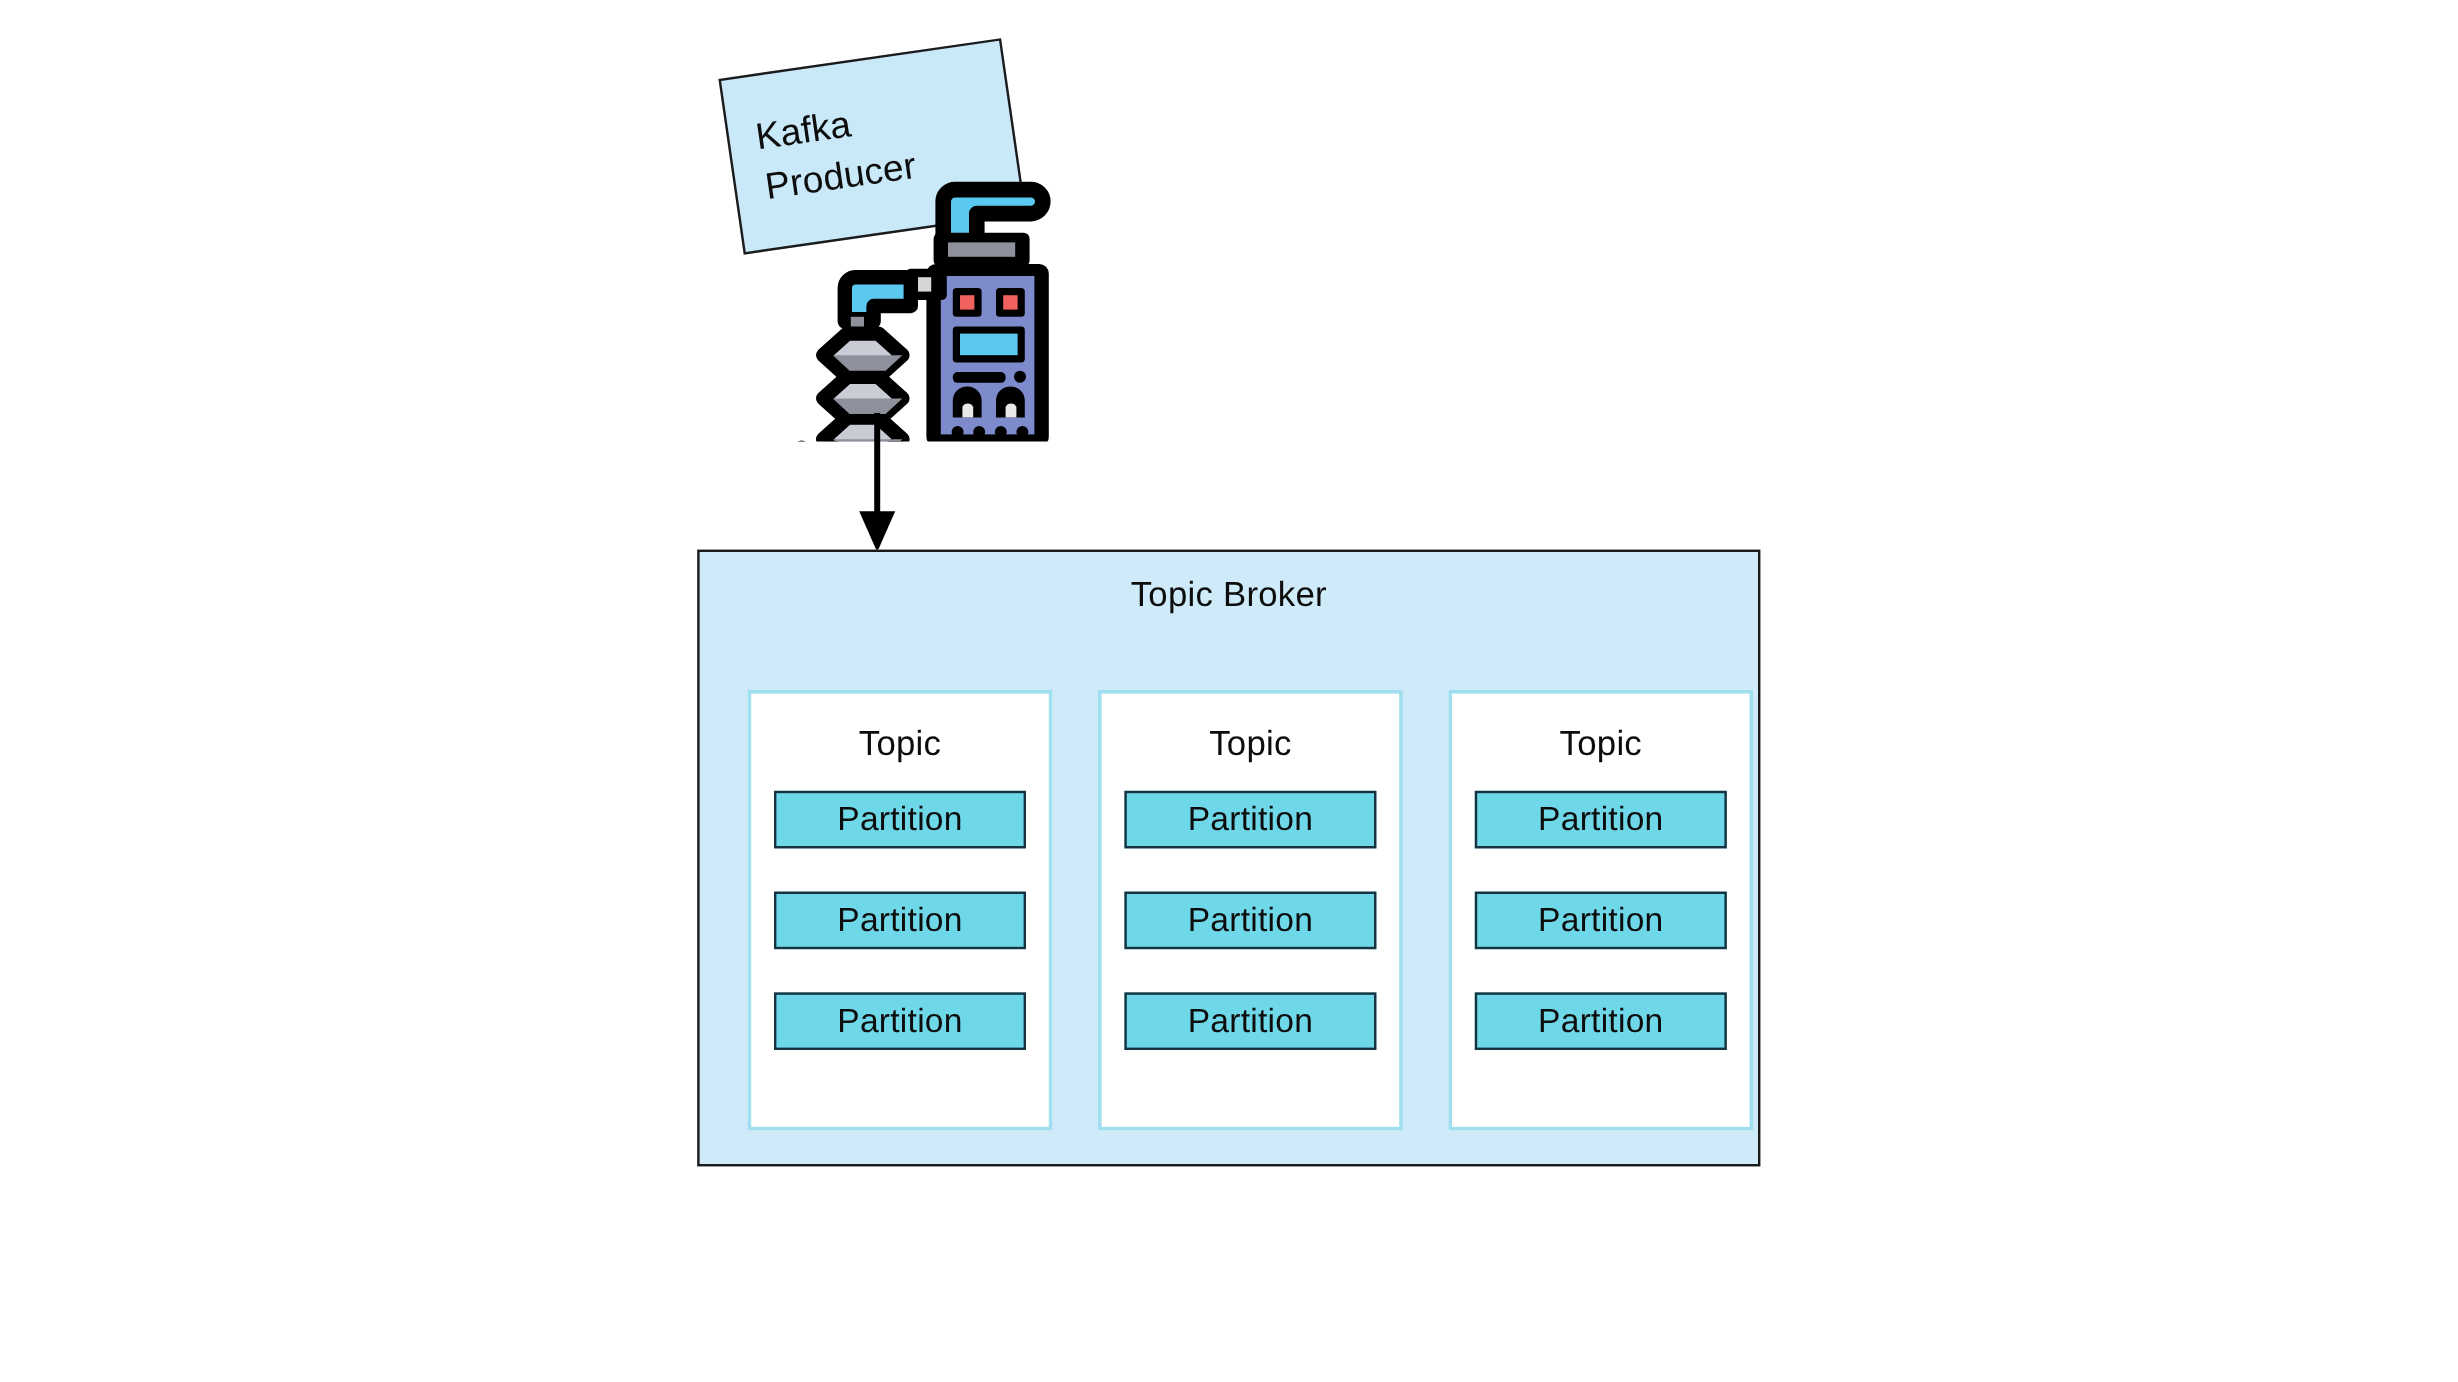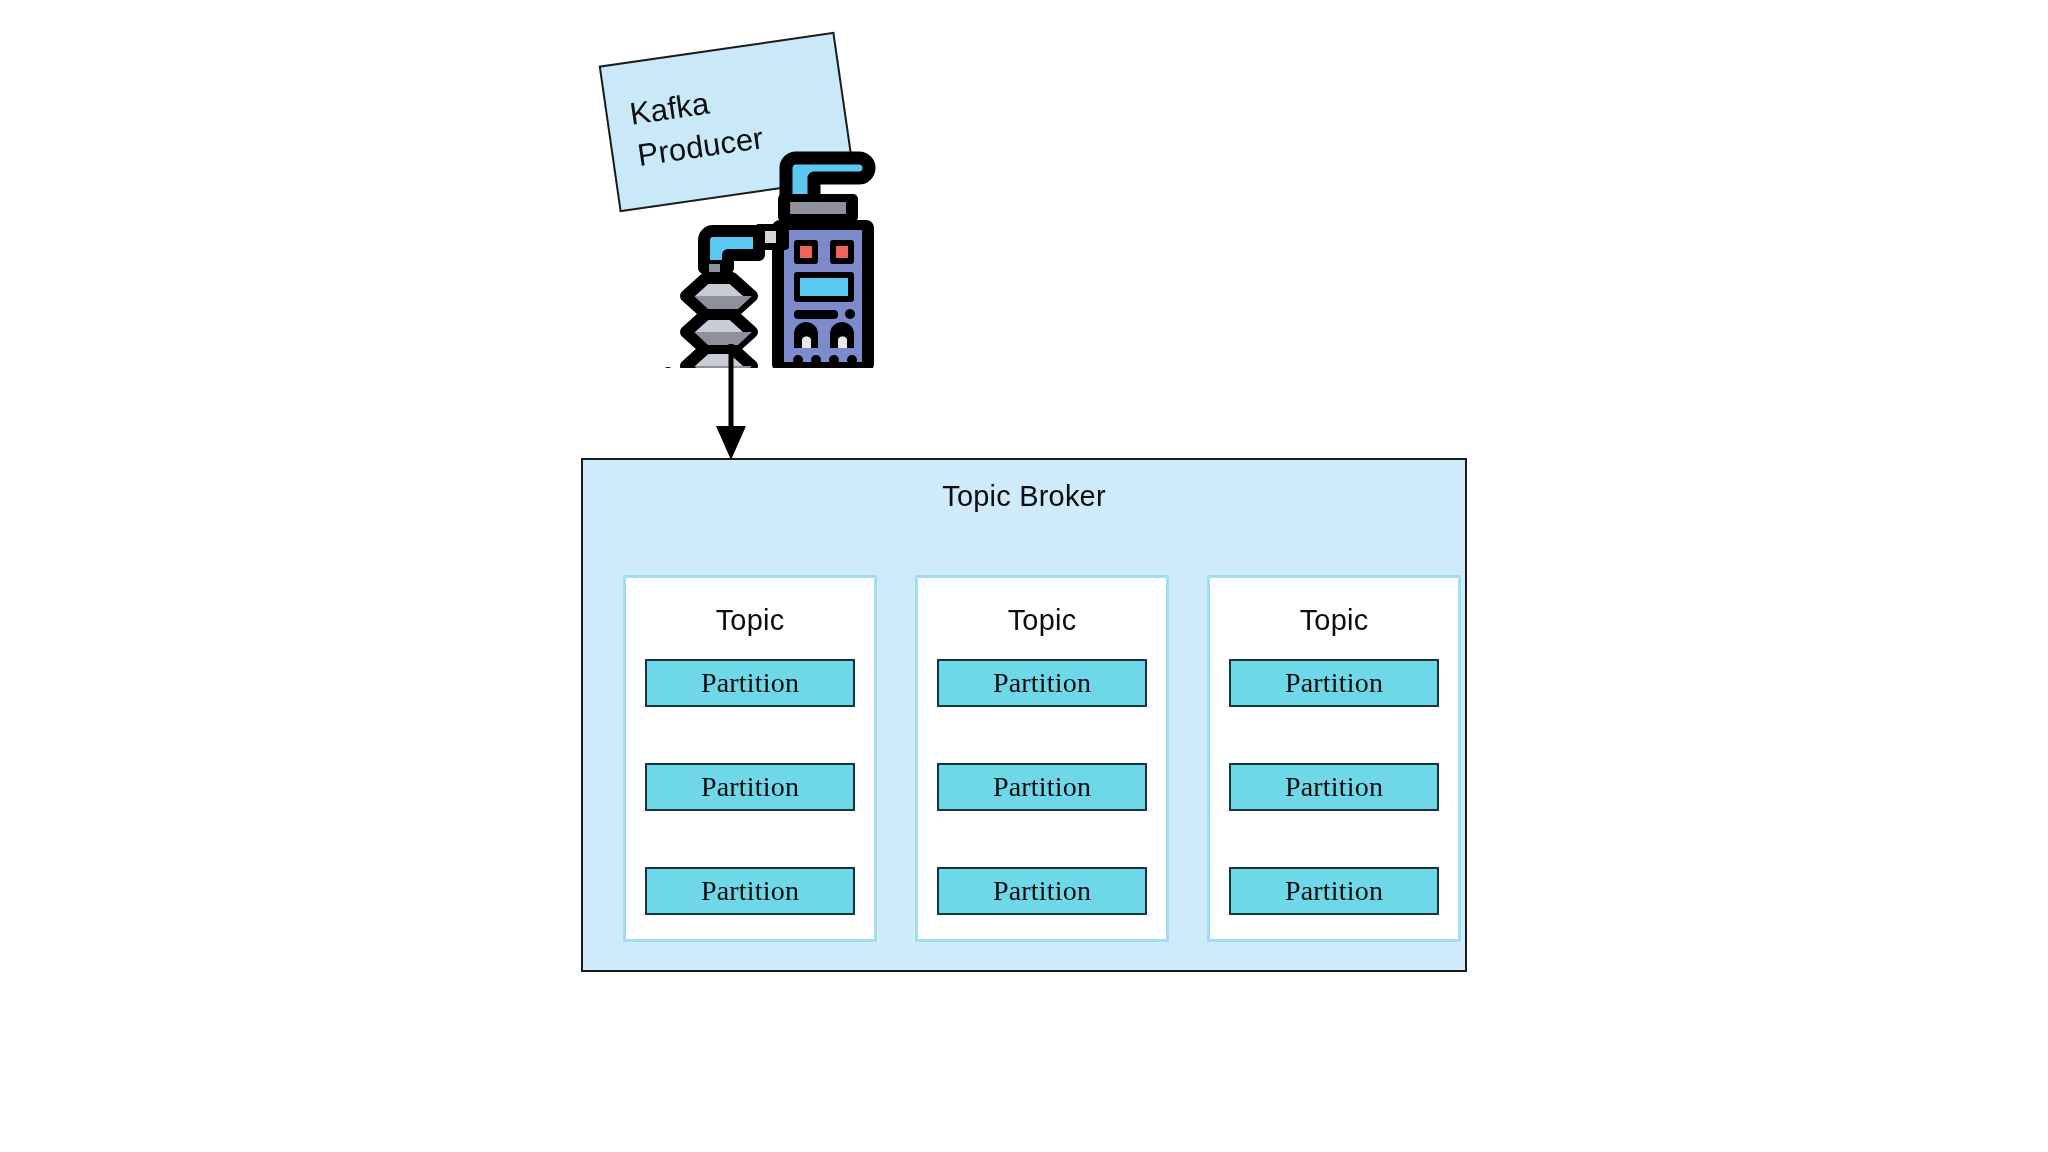--- a/index.html
+++ b/index.html
@@ -117,23 +117,22 @@
   .topic-title {
     font-size: 29px;
     color: #0d0d0d;
     margin-top: 26px;
     margin-bottom: 22px;
     letter-spacing: 0.2px;
   }
   .partition-list {
     display: flex;
     flex-direction: column;
-    gap: 56px;
+    gap: 36px;
     align-items: center;
-    font-family: Liberation Serif, serif;
   }
   .partition-box {
     width: 210px;
     height: 48px;
     background: #6ed7e8;
     border: 2px solid #16333f;
     box-sizing: border-box;
     display: flex;
     align-items: center;
     justify-content: center;

